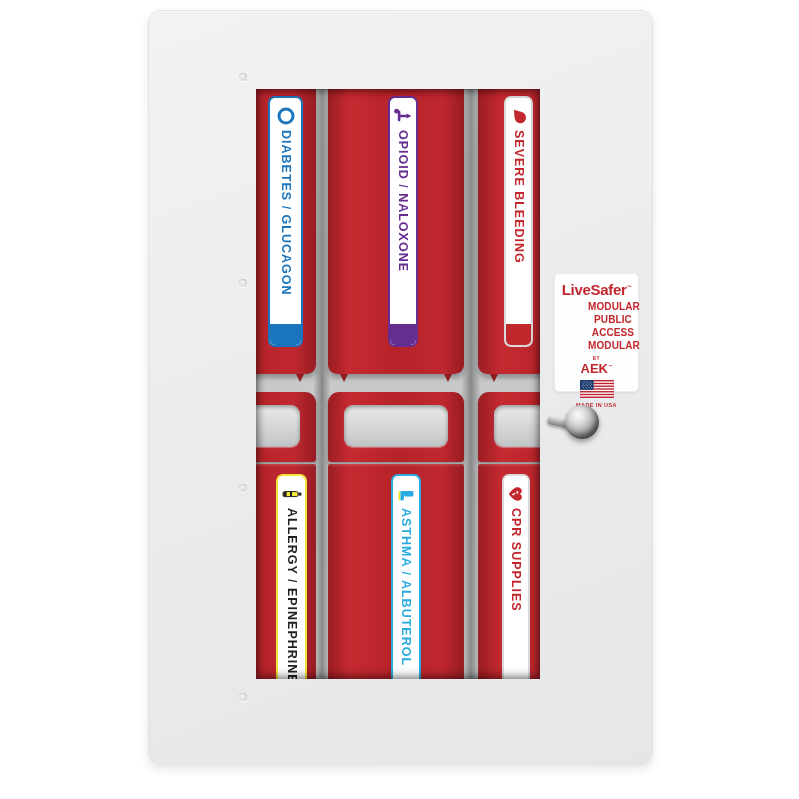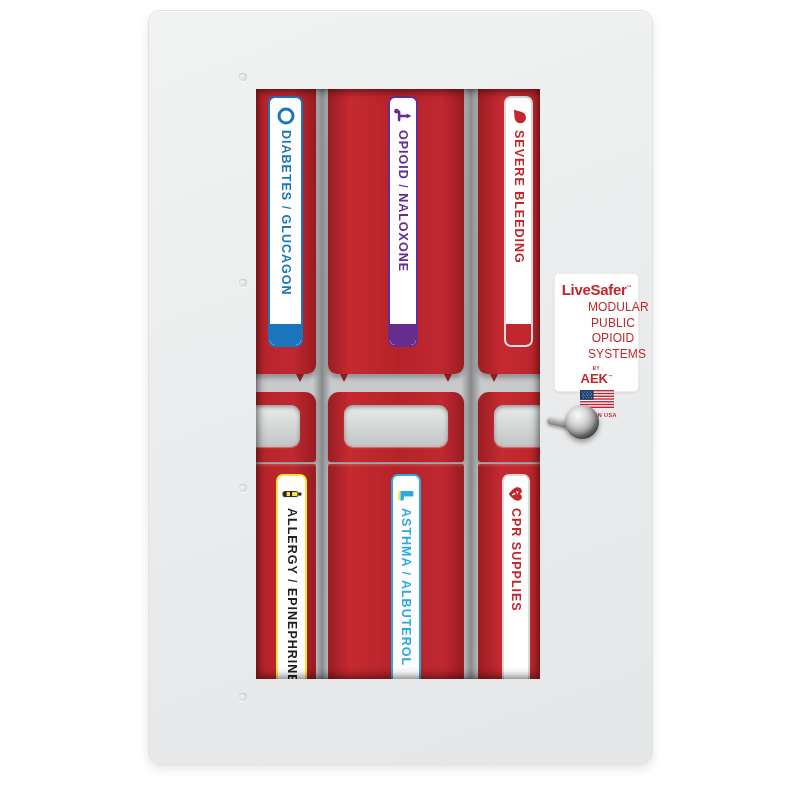--- a/index.html
+++ b/index.html
@@ -82,21 +82,21 @@
   .s5 .strip-text{color:#29abe2;}
   .s6{left:246px;width:28px;border:2px solid #d9dadb;}
   .s6 .strip-text{color:#c1272d;}
 
   
   .brand{position:absolute;left:405px;top:262px;width:85px;height:119px;background:#fefefe;
     border:1px solid #ececec;border-radius:5px;box-shadow:0 1px 3px rgba(0,0,0,.08);
     color:#c1272d;text-align:center;box-sizing:border-box;padding-top:8px;}
   .brand-name{font-size:15px;font-weight:bold;letter-spacing:-.3px;line-height:1;}
   .brand-name sup{font-size:5px;vertical-align:super;}
-  .brand-sub{font-size:12px;font-weight:normal;line-height:1.3;margin-top:3px;letter-spacing:.1px;padding-left:33px;}
+  .brand-sub{font-size:10px;font-weight:bold;line-height:1.3;margin-top:3px;letter-spacing:.1px;padding-left:33px;}
   .brand-by{font-size:4.5px;font-weight:bold;margin-top:4px;letter-spacing:.5px;}
   .brand-co{font-size:13px;font-weight:bold;line-height:1;margin-top:1px;}
   .brand-co sup{font-size:4.5px;vertical-align:super;}
   .brand-flag{margin-top:5px;line-height:0;}
   .brand-made{font-size:5.5px;font-weight:bold;margin-top:4px;letter-spacing:.4px;}
 
   
   .lock-lever{position:absolute;left:398px;top:407px;width:30px;height:9px;border-radius:5px;
     background:linear-gradient(180deg,#ececec,#9e9e9e 70%,#7c7c7c);
     box-shadow:0 2px 3px rgba(0,0,0,.3);transform:rotate(12deg);z-index:2;}
@@ -218,21 +218,21 @@
         <div class="strip-text">CPR SUPPLIES</div>
       </div>
 
       <div class="window-shade"></div>
     </div>
 
     <div class="brand">
       <div class="brand-name"><span>LiveSafer</span><sup>™</sup></div>
       <div class="brand-sub">
         <div>MODULAR PUBLIC</div>
-        <div>OPIOID SYSTEMS</div>
+        <div>ACCESS MODULAR</div>
       </div>
       <div class="brand-by">BY</div>
       <div class="brand-co"><span>AEK</span><sup>™</sup></div>
       <div class="brand-flag">
         <svg width="34" height="18" viewBox="0 0 38 20">
           <rect x="0" y="0" width="38" height="20" fill="#ffffff" stroke="#cccccc" stroke-width="0.8"></rect>
           <g fill="#bf1e2c">
             <rect x="0" y="0" width="38" height="1.54"></rect>
               <rect x="0" y="3.08" width="38" height="1.54"></rect>
             <rect x="0" y="6.15" width="38" height="1.54"></rect>

